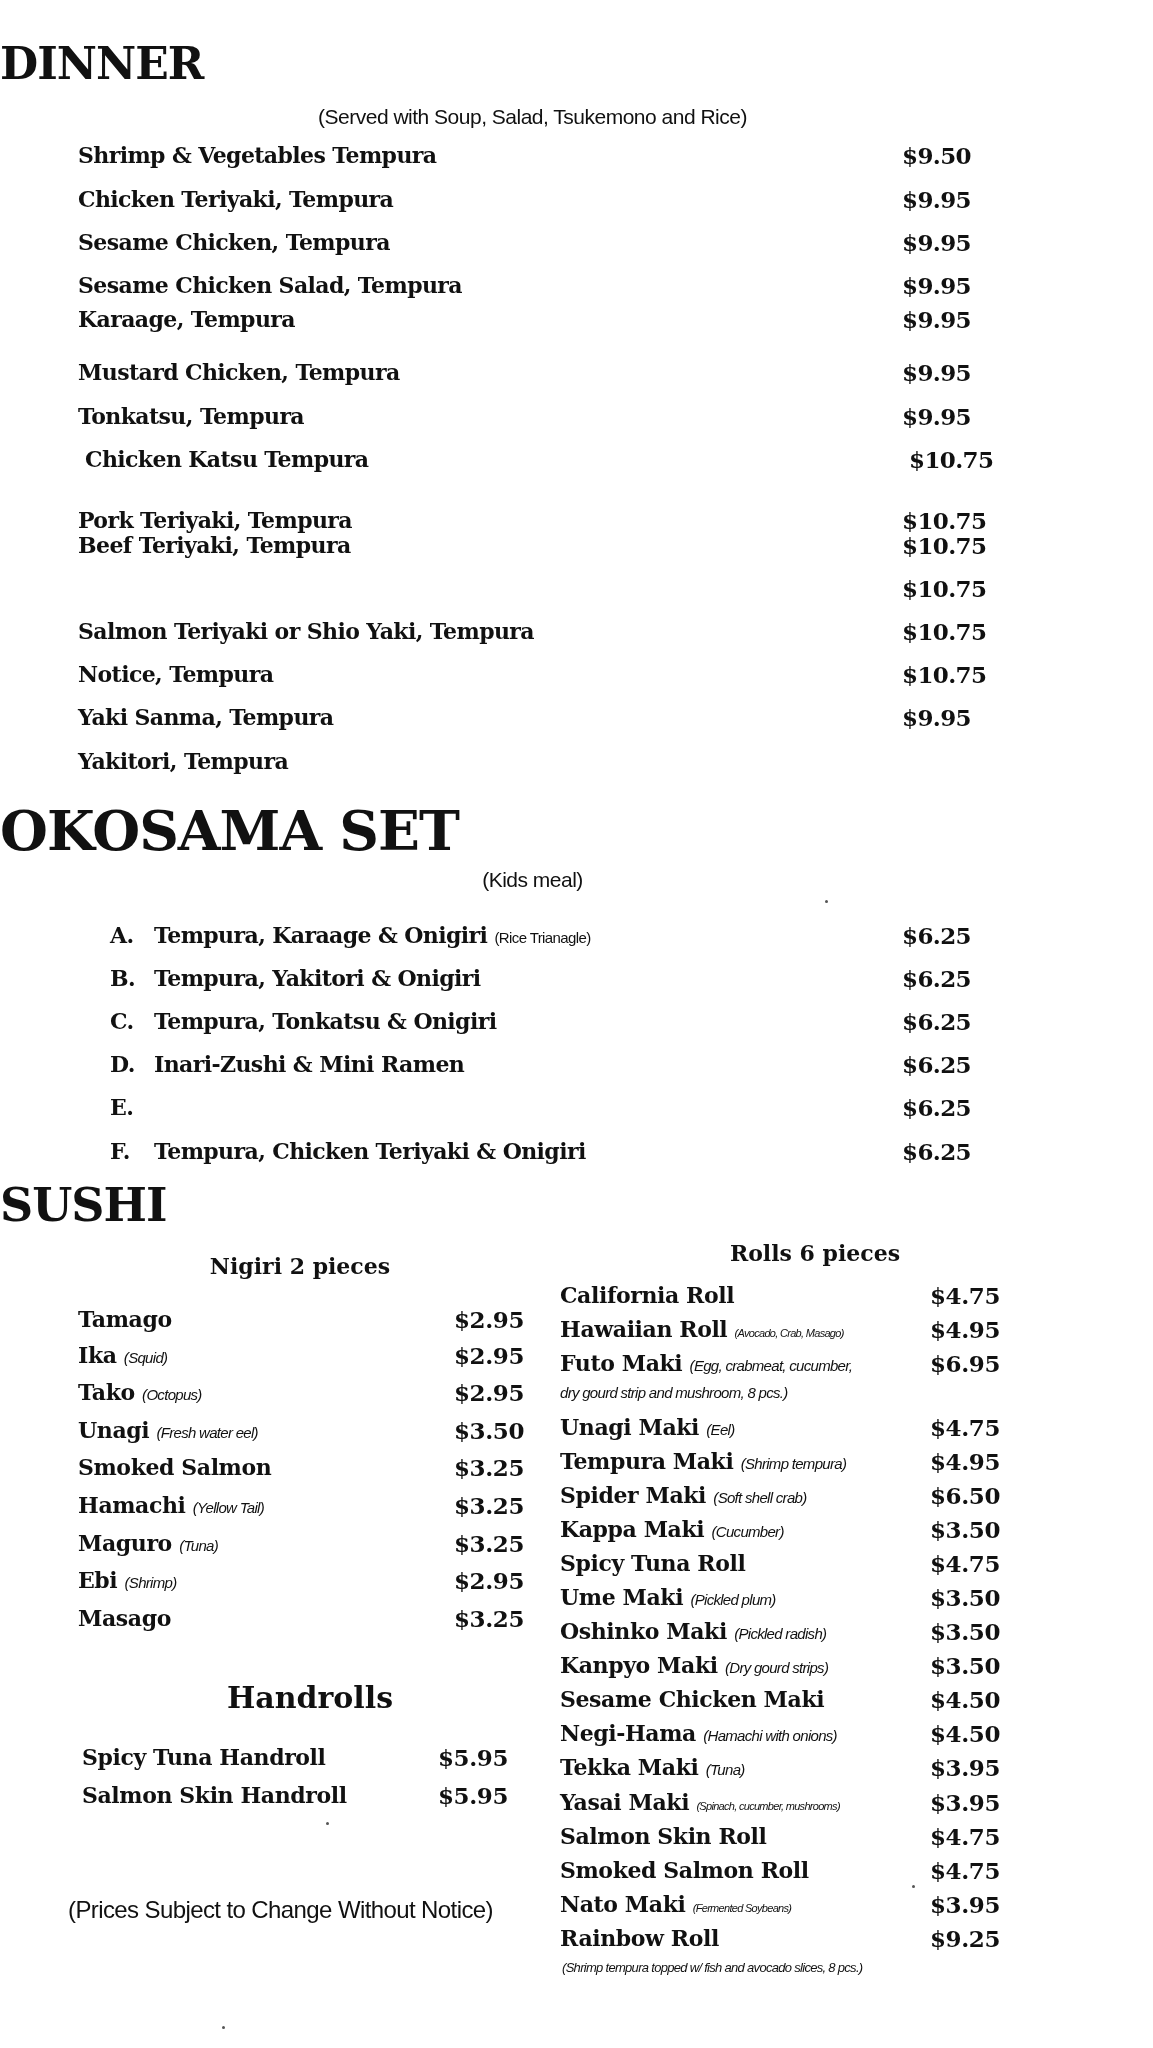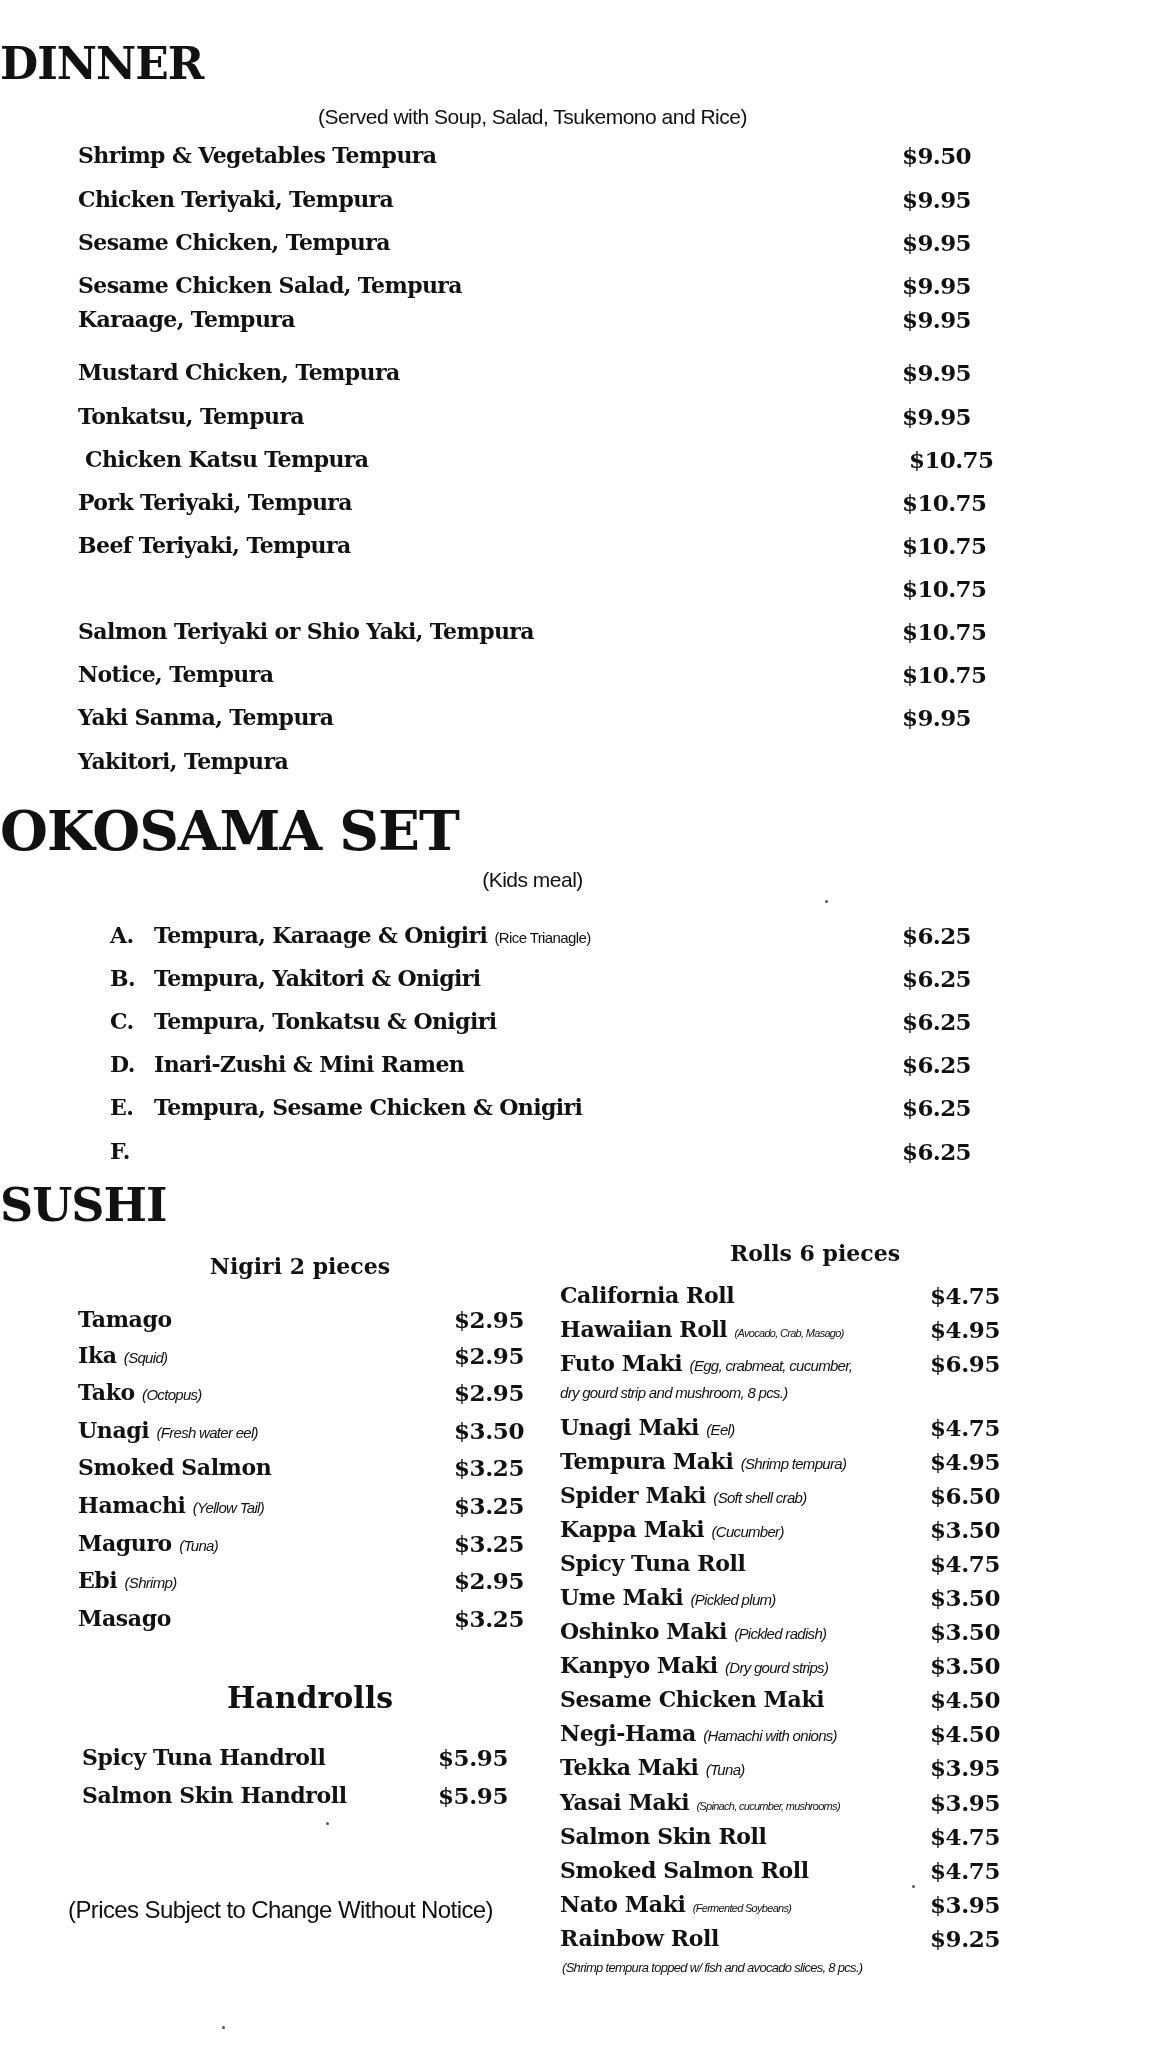--- a/index.html
+++ b/index.html
@@ -140,21 +140,21 @@
       <span class="price">$9.95</span>
     </div>
   <div class="dinner-row" style="top:403px;">
       <span class="name">Tonkatsu, Tempura</span>
       <span class="price">$9.95</span>
     </div>
   <div class="dinner-row" style="top:446px;margin-left:7px;">
       <span class="name">Chicken Katsu Tempura</span>
       <span class="price">$10.75</span>
     </div>
-  <div class="dinner-row" style="top:489px;">
+  <div class="dinner-row" style="top:507px;">
       <span class="name">Pork Teriyaki, Tempura</span>
       <span class="price">$10.75</span>
     </div>
   <div class="dinner-row" style="top:532px;">
       <span class="name">Beef Teriyaki, Tempura</span>
       <span class="price">$10.75</span>
     </div>
   <div class="dinner-row" style="top:575px;">
       <span class="price">$10.75</span>
     </div>
@@ -195,25 +195,25 @@
       <span class="name">Tempura, Tonkatsu &amp; Onigiri</span>
       <span class="price">$6.25</span>
     </div>
   <div class="kids-row" style="top:1051px;">
       <span class="letter">D.</span>
       <span class="name">Inari-Zushi &amp; Mini Ramen</span>
       <span class="price">$6.25</span>
     </div>
   <div class="kids-row" style="top:1094px;">
       <span class="letter">E.</span>
-      <span class="name">Tempura, Sesame Chicken &amp; Onigiri</span>
       <span class="price">$6.25</span>
     </div>
   <div class="kids-row" style="top:1138px;">
       <span class="letter">F.</span>
+      <span class="name">Tempura, Chicken Teriyaki &amp; Onigiri</span>
       <span class="price">$6.25</span>
     </div>
 </div>
 
 <div class="section-title" style="top:1178px;font-size:46px;">SUSHI</div>
 
 <div class="sub-head" style="left:150px;width:300px;top:1253px;">Nigiri 2 pieces</div>
 <div>
   <div class="sushi-row nigiri" style="top:1306px;">
       <span class="name"><span>Tamago</span></span>

